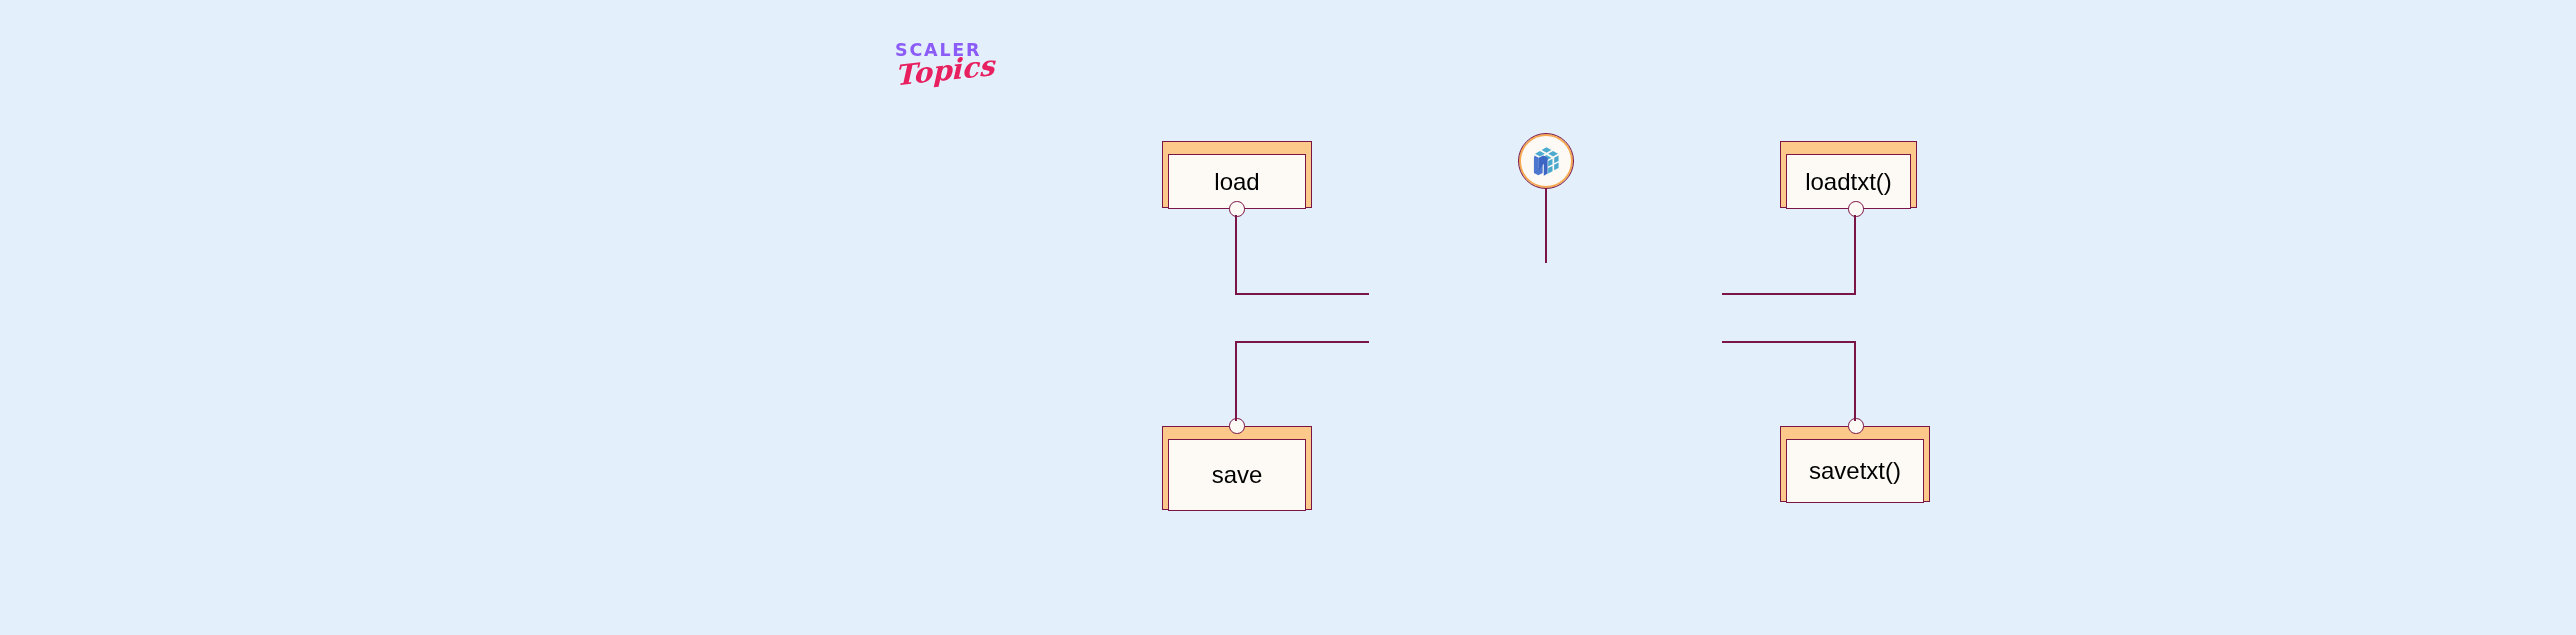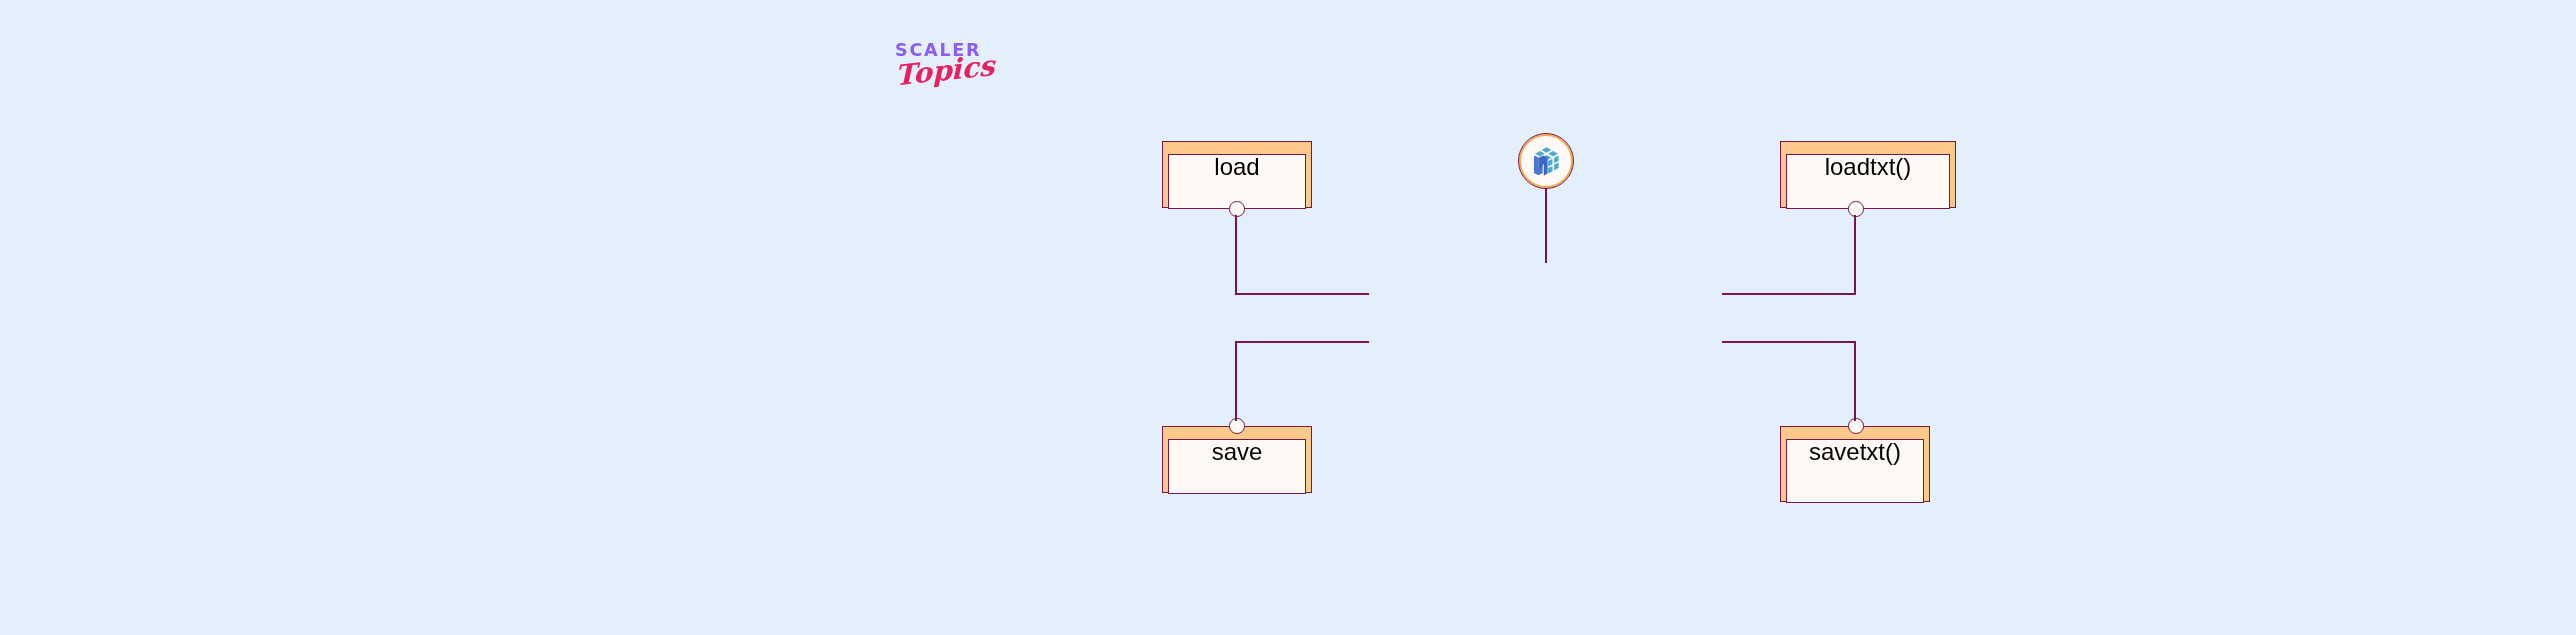--- a/index.html
+++ b/index.html
@@ -71,21 +71,21 @@
     background: #fcc98a;
     padding: 4.6px;
   }
   .node.leaf .inner {
     box-sizing: border-box;
     width: 100%;
     height: 100%;
     background: #fdfaf6;
     border: 1.5px solid #7b1545;
     display: flex;
-    align-items: flex-start;
+    align-items: center;
     justify-content: center;
     margin-top: 14px;
   }
   .node.leaf .label {
     font-family: "Liberation Sans", sans-serif;
     font-size: 24px;
     font-weight: 400;
     color: #000000;
     line-height: 1;
     white-space: nowrap;
@@ -186,30 +186,30 @@
 
   <div class="node leaf" style="left:1162px; top:141px; width:150px; height:67px;">
     <div class="inner">
       <span class="label">load</span>
     </div>
   </div>
   <div class="junction" style="left:1229px; top:201px;"></div>
   <div class="edge-v" style="left:1235px; top:215px; height:79px;"></div>
   <div class="edge-h" style="left:1235px; top:293px; width:134px;"></div>
 
-  <div class="node leaf" style="left:1780px; top:141px; width:176px; height:67px;">
+  <div class="node leaf" style="left:1780px; top:141px; width:137px; height:67px;">
     <div class="inner">
       <span class="label">loadtxt()</span>
     </div>
   </div>
   <div class="junction" style="left:1848px; top:201px;"></div>
   <div class="edge-v" style="left:1854px; top:215px; height:79px;"></div>
   <div class="edge-h" style="left:1722px; top:293px; width:134px;"></div>
 
-  <div class="node leaf" style="left:1162px; top:426px; width:150px; height:67px;">
+  <div class="node leaf" style="left:1162px; top:426px; width:150px; height:84px;">
     <div class="inner">
       <span class="label">save</span>
     </div>
   </div>
   <div class="junction" style="left:1229px; top:418px;"></div>
   <div class="edge-h" style="left:1235px; top:341px; width:134px;"></div>
   <div class="edge-v" style="left:1235px; top:341px; height:80px;"></div>
 
   <div class="node leaf" style="left:1780px; top:426px; width:150px; height:76px;">
     <div class="inner">

